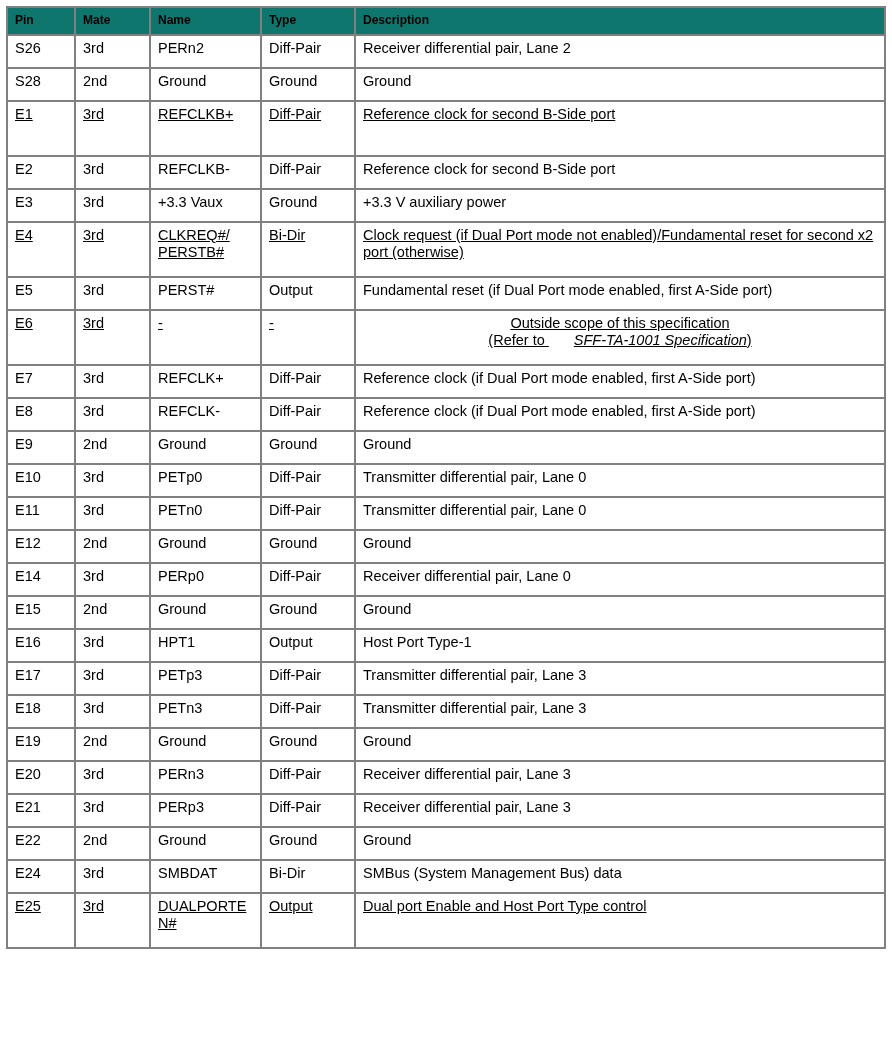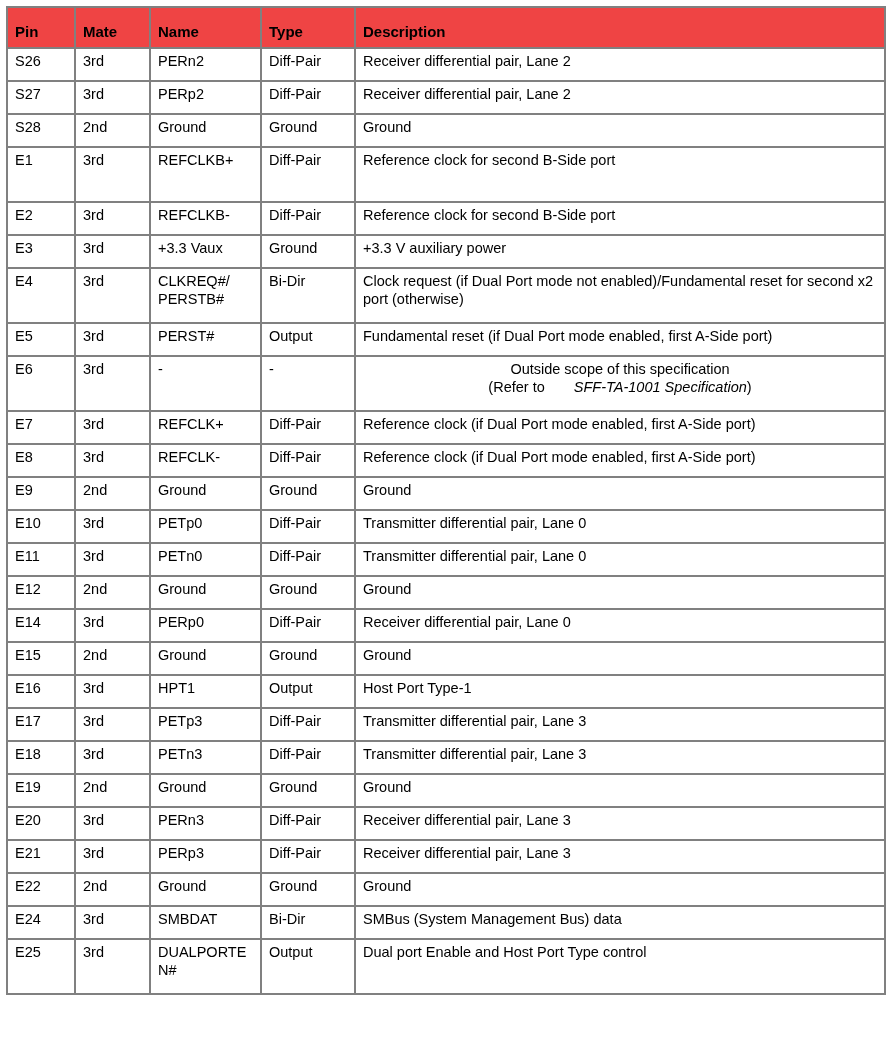--- a/index.html
+++ b/index.html
@@ -41,35 +41,36 @@
     text-align: left;
     font-size: 14.5px;
     line-height: 1.22;
     color: #000000;
     background: #ffffff;
     white-space: normal;
     word-wrap: break-word;
   }
 
   table.pinout thead th {
-    background: #ef4444;
+    background: #0f766e;
     font-weight: bold;
-    font-size: 15px;
-    padding-top: 15px;
+    font-size: 12px;
+    padding-top: 5px;
     padding-bottom: 6px;
     vertical-align: middle;
   }
 
   table.pinout tbody td {
     height: 22px;
   }
 
   
   table.pinout tr.tall td {
     height: 44px;
+    text-decoration: underline;
   }
 
   .desc-line { display: block; text-align: center; }
   .italic { font-style: italic; margin-left: 25px; }
 </style>
 </head>
 <body>
 
 <div id="pinout-table-wrap">
   <table class="pinout">
@@ -91,27 +92,20 @@
     </thead>
     <tbody id="table-body">
         <tr>
           <td>S26</td>
           <td>3rd</td>
           <td>PERn2</td>
           <td>Diff-Pair</td>
           <td>Receiver differential pair, Lane 2</td>
         </tr>
         <tr>
-          <td>S27</td>
-          <td>3rd</td>
-          <td>PERp2</td>
-          <td>Diff-Pair</td>
-          <td>Receiver differential pair, Lane 2</td>
-        </tr>
-        <tr>
           <td>S28</td>
           <td>2nd</td>
           <td>Ground</td>
           <td>Ground</td>
           <td>Ground</td>
         </tr>
         <tr class="tall">
           <td>E1</td>
           <td>3rd</td>
           <td>REFCLKB+</td>

